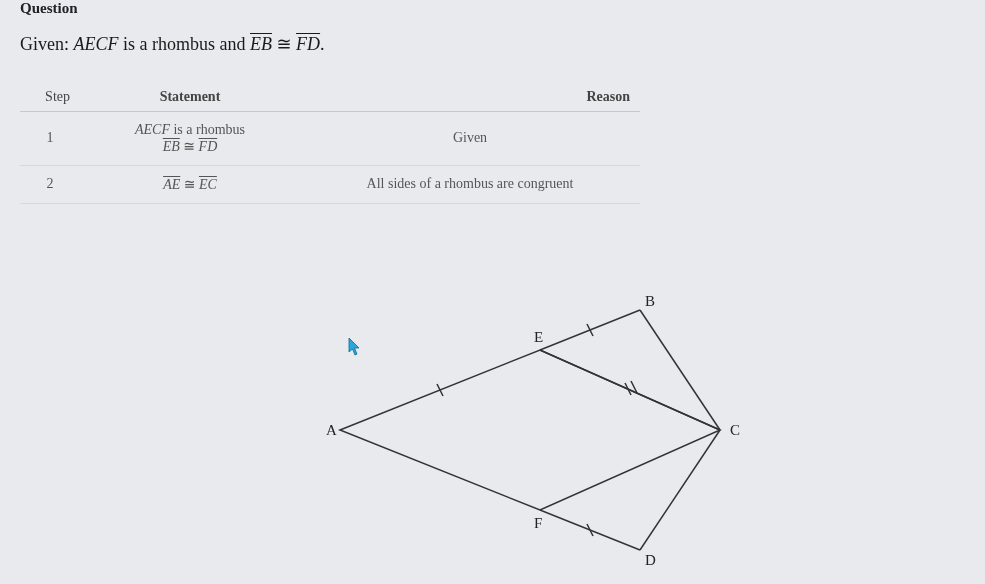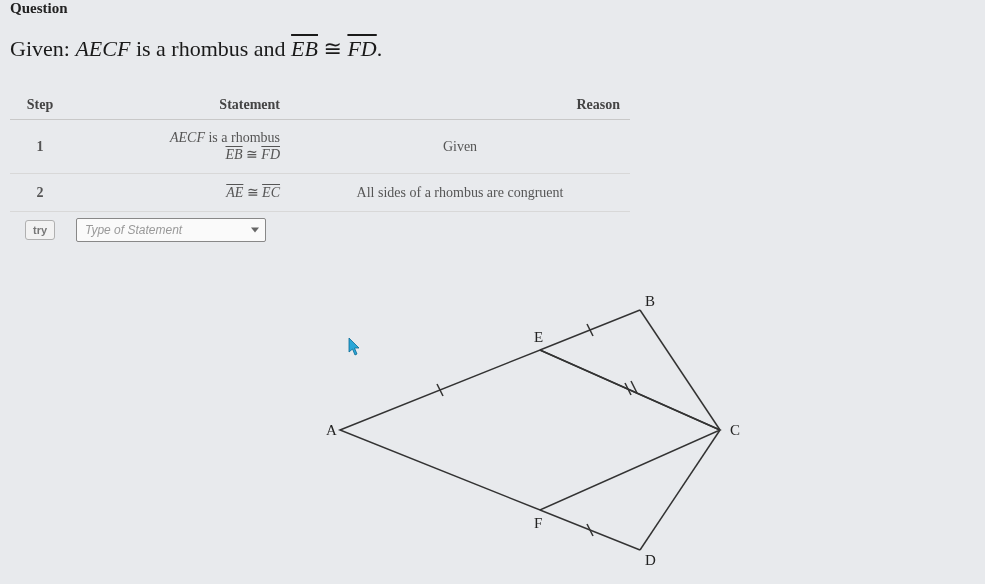--- a/index.html
+++ b/index.html
@@ -6,30 +6,30 @@
     body {
       width: 985px;
       height: 584px;
       background: #e8eaed;
       font-family: Georgia, 'Times New Roman', serif;
       color: #1a1a1a;
       overflow: hidden;
       position: relative;
     }
     .page {
-      padding: 0 10px;
+      padding: 0 20px;
     }
     .question-label {
       font-size: 15px;
       font-weight: bold;
       margin-bottom: 8px;
       color: #222;
     }
     .given-prove {
-      font-size: 22px;
+      font-size: 18px;
       line-height: 2.2;
       margin-bottom: 18px;
     }
     .given-prove .row { margin-bottom: 6px; }
     .overline {
       text-decoration: overline;
       font-style: italic;
     }
     .italic { font-style: italic; }
     .proof-table {
@@ -45,22 +45,22 @@
       border-bottom: 1px solid #c8c8c8;
     }
     .proof-table td {
       padding: 10px 10px;
       font-size: 14px;
       vertical-align: middle;
       color: #555;
       border-bottom: 1px solid #d8d8d8;
       text-align: center;
     }
-    .proof-table .step-col { width: 60px; text-align: center; font-weight: bold; }
-    .proof-table .stmt-col { width: 220px; text-align: right; }
+    .proof-table .step-col { width: 60px; font-weight: normal; }
+    .proof-table .stmt-col { width: 220px; text-align: center; }
     .proof-table .reason-col { }
     .input-row td { padding: 6px; border-bottom: none;}
     .try-btn {
       display: inline-block;
       border: 1px solid #b0b0b0;
       background: #f2f2f2;
       border-radius: 3px;
       font-size: 11px;
       padding: 3px 7px;
       color: #777;
@@ -135,32 +135,20 @@
         </td>
         <td class="reason-col">Given</td>
       </tr>
       <tr>
         <td class="step-col">2</td>
         <td class="stmt-col">
           <span class="overline">AE</span><span> ≅ </span><span class="overline">EC</span>
         </td>
         <td class="reason-col">All sides of a rhombus are congruent</td>
       </tr>
-      <tr class="input-row">
-        <td class="step-col">
-          <span class="try-btn">try</span>
-        </td>
-        <td class="stmt-col" style="text-align:left;">
-          <span class="stmt-input">
-            <span>Type of Statement</span>
-            <span class="caret"></span>
-          </span>
-        </td>
-        <td></td>
-      </tr>
     </tbody>
   </table>
 </div>
 
 <svg class="figure" viewBox="0 0 480 300">
   <g stroke="#333" stroke-width="1.5" fill="none">
 
     <polygon points="40,150 240,70 420,150 240,230"></polygon>
 
     <line x1="240" y1="70" x2="420" y2="150"></line>

